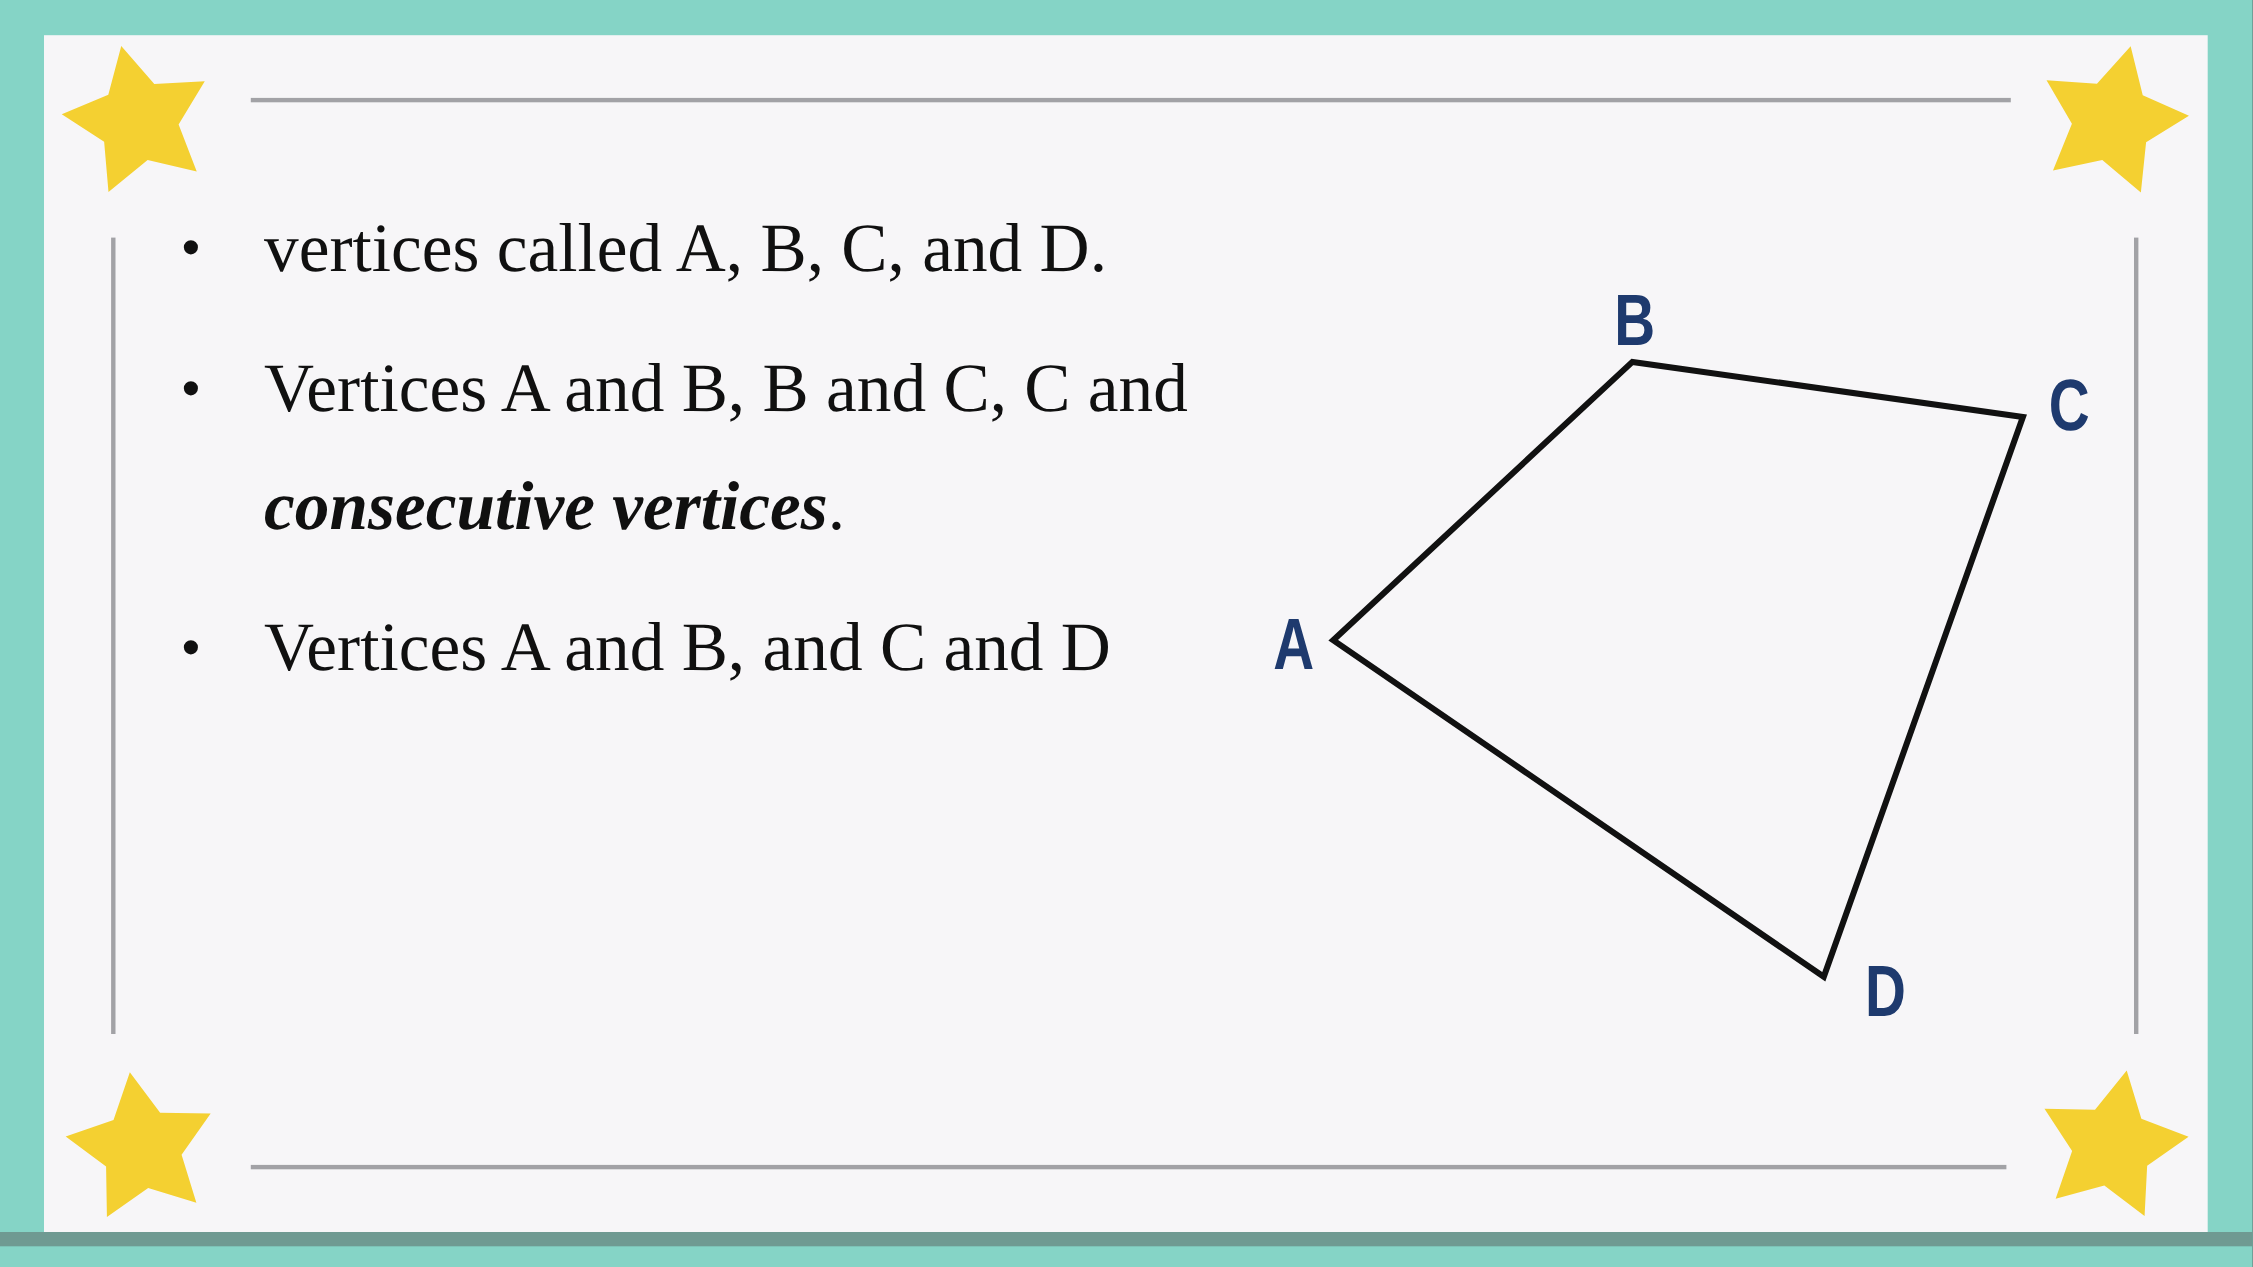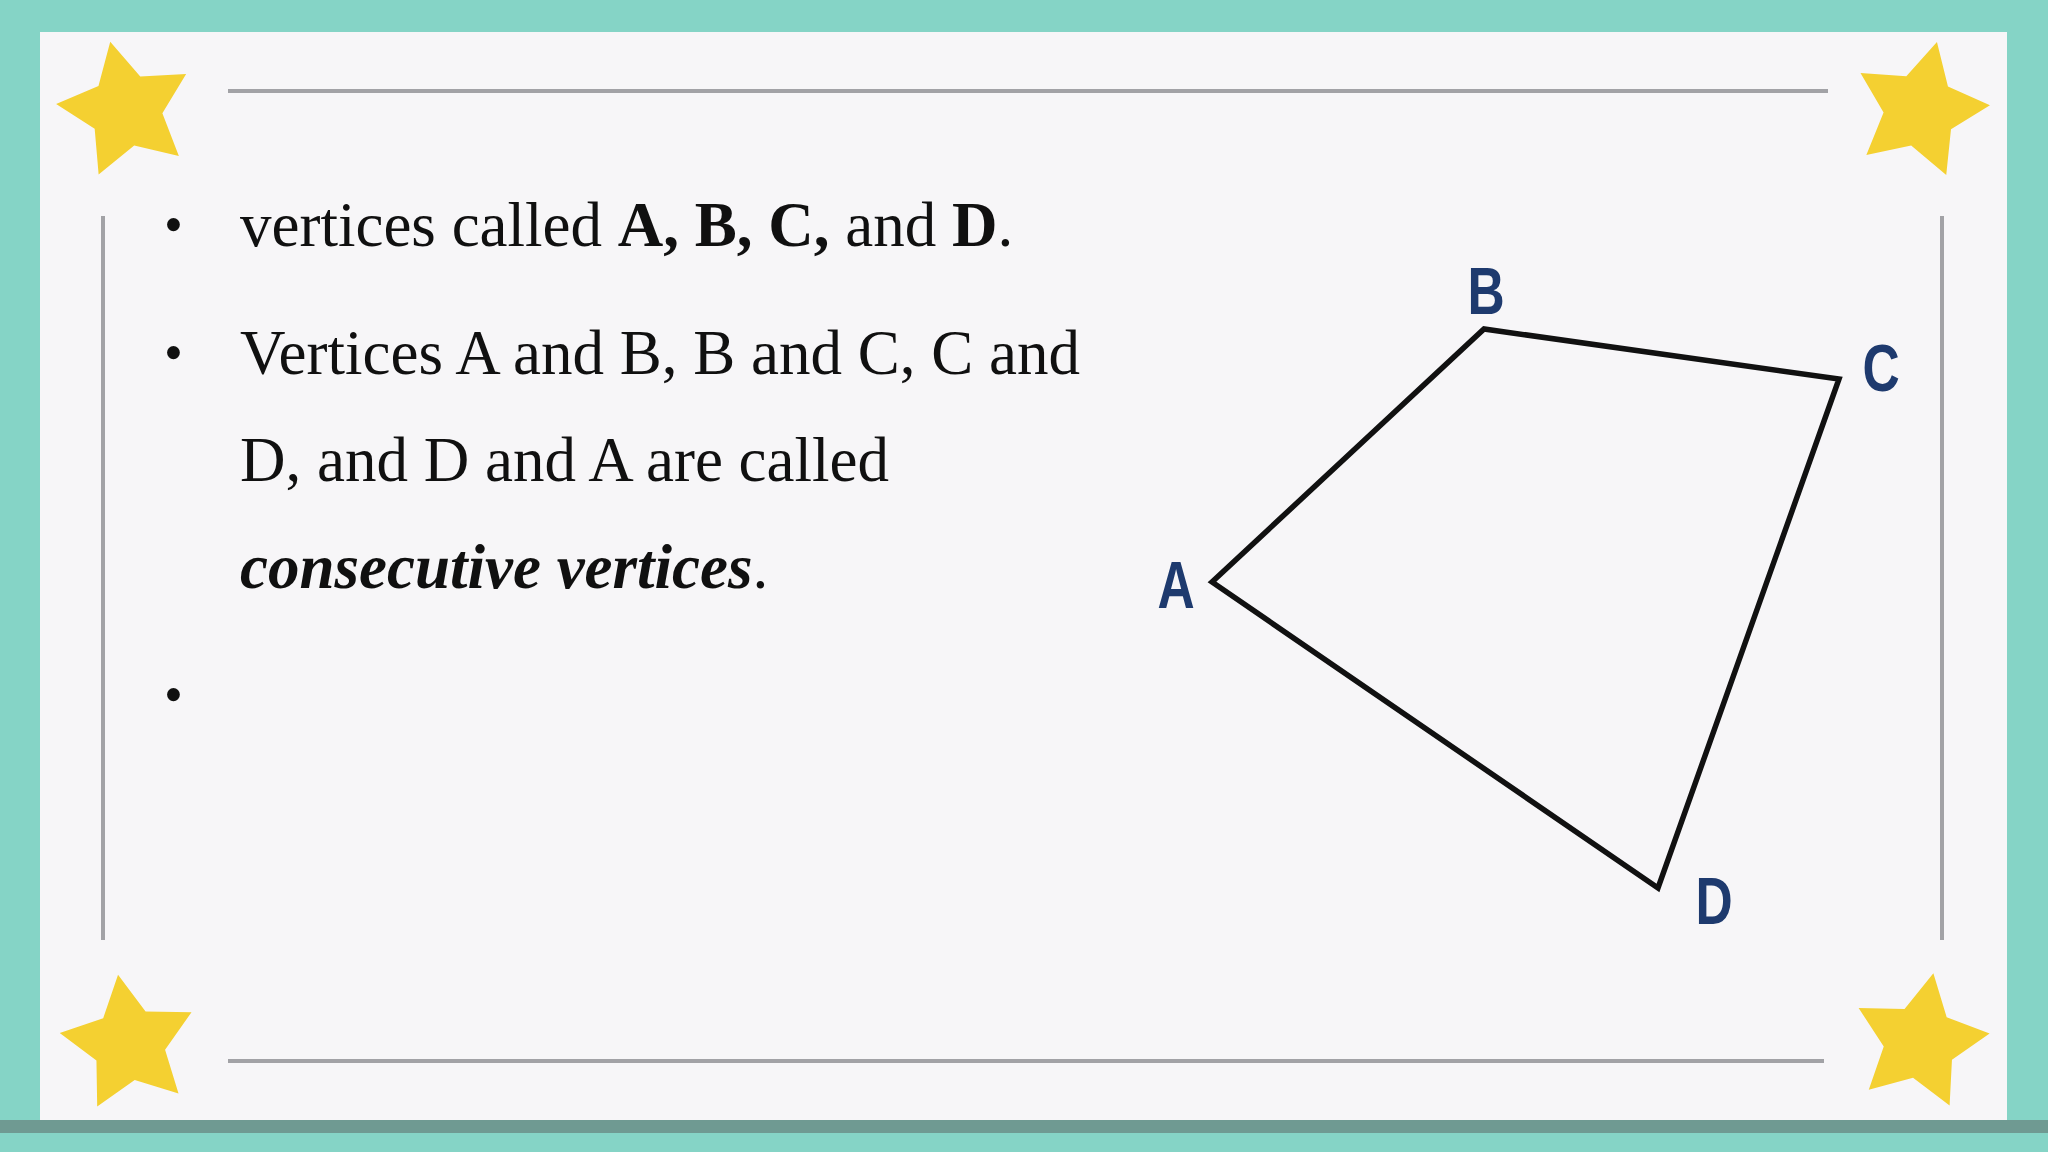--- a/index.html
+++ b/index.html
@@ -32,21 +32,21 @@
     position:absolute;left:160px;top:172px;width:980px;
     font-size:63px;color:#101010;
   }
   .bullet{display:flex;margin-bottom:21px;}
   .dot{
     width:80px;flex:0 0 80px;font-size:54px;line-height:107px;
     padding-left:4px;box-sizing:border-box;
   }
   .blines{flex:1;}
   .bline{line-height:107px;white-space:nowrap;}
-  .seg-b{font-weight:bold;}
+  .seg-b{font-weight:normal;}
   .seg-bi{font-weight:bold;font-style:italic;}
   
   .figure{position:absolute;left:1150px;top:260px;width:800px;height:690px;}
   .figure svg{position:absolute;left:0;top:0;width:800px;height:690px;overflow:visible;}
   .vlabel{
     position:absolute;color:#1e3a6e;font-family:"Liberation Sans",sans-serif;
     font-weight:bold;font-size:66px;line-height:66px;
     transform:translate(-50%,-50%) scaleX(0.78);
   }
 </style>
@@ -82,30 +82,30 @@
         <div class="bline">
           <span>vertices called </span><span class="seg-b">A, B, C,</span><span> and </span><span class="seg-b">D</span><span>.</span>
         </div>
       </div>
     </div>
 
     <div class="bullet">
       <span class="dot">•</span>
       <div class="blines">
         <div class="bline"><span>Vertices A and B, B and C, C and</span></div>
-        <div class="bline"><span>D, and D and A are called</span></div>
         <div class="bline">
           <span class="seg-bi">consecutive vertices</span><span>.</span>
         </div>
       </div>
     </div>
 
     <div class="bullet">
       <span class="dot">•</span>
       <div class="blines">
+        <div class="bline"><span>Vertices A and B, and C and D</span></div>
       </div>
     </div>
 
   </div>
 
   <div class="figure">
     <svg viewBox="0 0 800 690">
       <polygon points="62,322 334,69 689,119 508,628" fill="none" stroke="#111111" stroke-width="5.5" stroke-miterlimit="10"></polygon>
     </svg>
     <div class="vlabel" style="left: 26px; top: 325px;">A</div>

